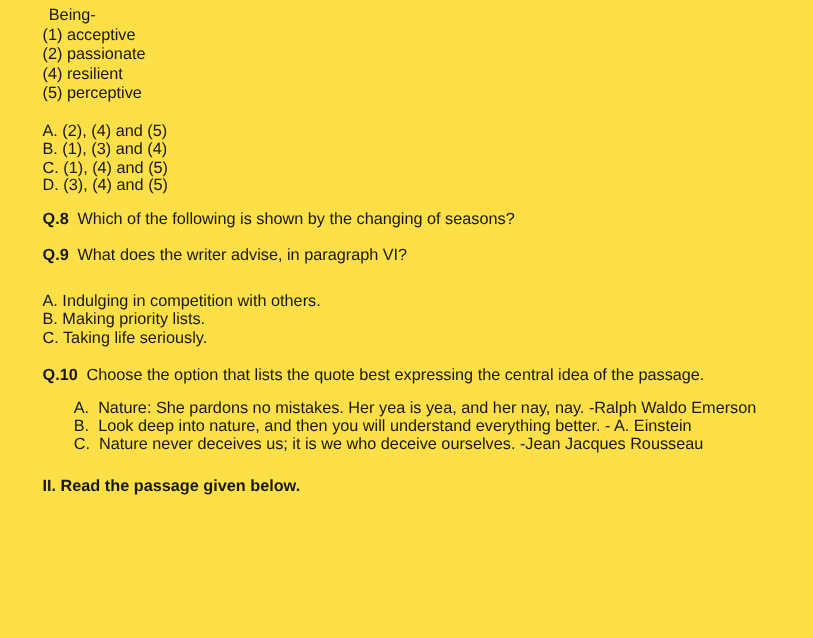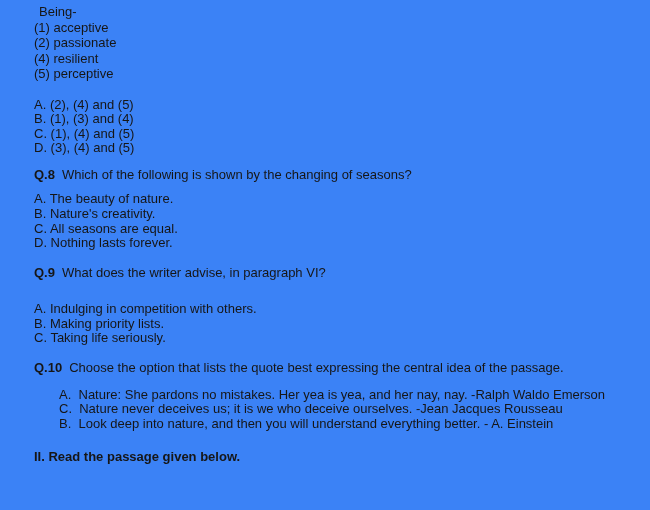--- a/index.html
+++ b/index.html
@@ -13,21 +13,21 @@
     overflow: hidden;
   }
   .doc {
     box-sizing: border-box;
     width: 650px;
     height: 510px;
     padding: 4px 8px 0 34px;
     font-family: "Liberation Sans", "DejaVu Sans", sans-serif;
     font-size: 13px;
     color: #161616;
-    background: #3b82f6;
+    background: #fde047;
   }
   .line {
     line-height: 15.5px;
     white-space: pre-wrap;
   }
   .opts .line {
     line-height: 14.6px;
   }
   .indent {
     padding-left: 5px;
@@ -64,40 +64,34 @@
   <div id="opts1" class="opts">
     <div class="line">A. (2), (4) and (5)</div>
     <div class="line">B. (1), (3) and (4)</div>
     <div class="line">C. (1), (4) and (5)</div>
     <div class="line">D. (3), (4) and (5)</div>
   </div>
 
   <div id="q8" class="q-line">
     <span class="q-num">Q.8</span><span>Which of the following is shown by the changing of seasons?</span>
   </div>
-  <div id="q8o" class="opts">
-    <div class="line">A. The beauty of nature.</div>
-    <div class="line">B. Nature's creativity.</div>
-    <div class="line">C. All seasons are equal.</div>
-    <div class="line">D. Nothing lasts forever.</div>
-  </div>
 
   <div id="q9" class="q-line">
     <span class="q-num">Q.9</span><span>What does the writer advise, in paragraph VI?</span>
   </div>
   <div id="q9o" class="opts">
     <div class="line">A. Indulging in competition with others.</div>
     <div class="line">B. Making priority lists.</div>
     <div class="line">C. Taking life seriously.</div>
   </div>
 
   <div id="q10" class="q-line">
     <span class="q-num">Q.10</span><span>Choose the option that lists the quote best expressing the central idea of the passage.</span>
   </div>
   <div id="q10o" class="opts">
     <div class="line">A.  Nature: She pardons no mistakes. Her yea is yea, and her nay, nay. -Ralph Waldo Emerson</div>
+    <div class="line">B.  Look deep into nature, and then you will understand everything better. - A. Einstein</div>
     <div class="line">C.  Nature never deceives us; it is we who deceive ourselves. -Jean Jacques Rousseau</div>
-    <div class="line">B.  Look deep into nature, and then you will understand everything better. - A. Einstein</div>
   </div>
 
   <div id="sec2">II. Read the passage given below.</div>
 
 </div>
 
 </body></html>

